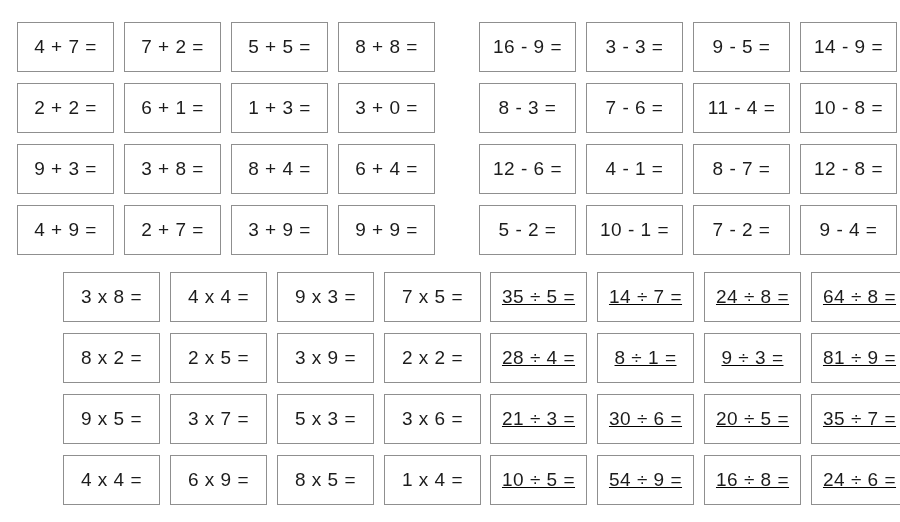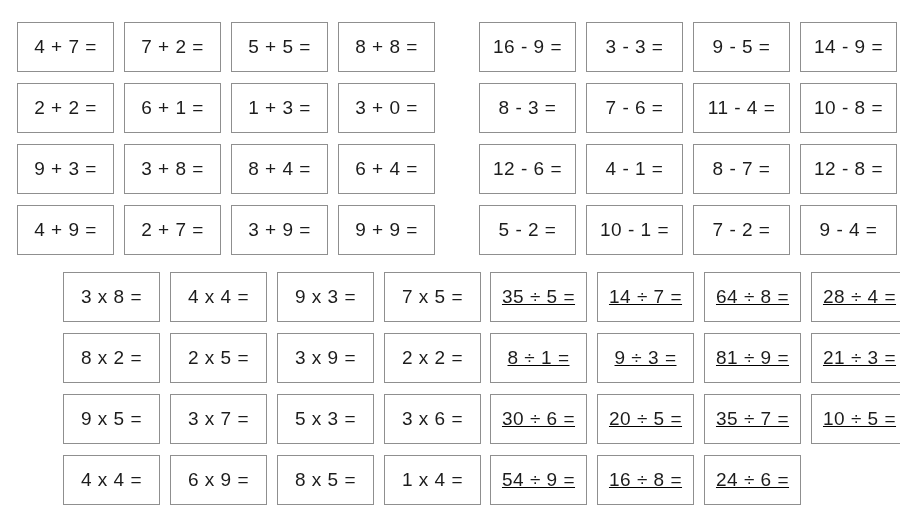--- a/index.html
+++ b/index.html
@@ -94,20 +94,21 @@
       <div class="cell">5 x 3 =</div>
       <div class="cell">3 x 6 =</div>
       <div class="cell">4 x 4 =</div>
       <div class="cell">6 x 9 =</div>
       <div class="cell">8 x 5 =</div>
       <div class="cell">1 x 4 =</div>
     </section>
   <section class="quadrant pos-br">
       <div class="cell">35 ÷ 5 =</div>
       <div class="cell">14 ÷ 7 =</div>
+      <div class="cell">24 ÷ 8 =</div>
       <div class="cell">64 ÷ 8 =</div>
       <div class="cell">28 ÷ 4 =</div>
       <div class="cell">8 ÷ 1 =</div>
       <div class="cell">9 ÷ 3 =</div>
       <div class="cell">81 ÷ 9 =</div>
       <div class="cell">21 ÷ 3 =</div>
       <div class="cell">30 ÷ 6 =</div>
       <div class="cell">20 ÷ 5 =</div>
       <div class="cell">35 ÷ 7 =</div>
       <div class="cell">10 ÷ 5 =</div>

